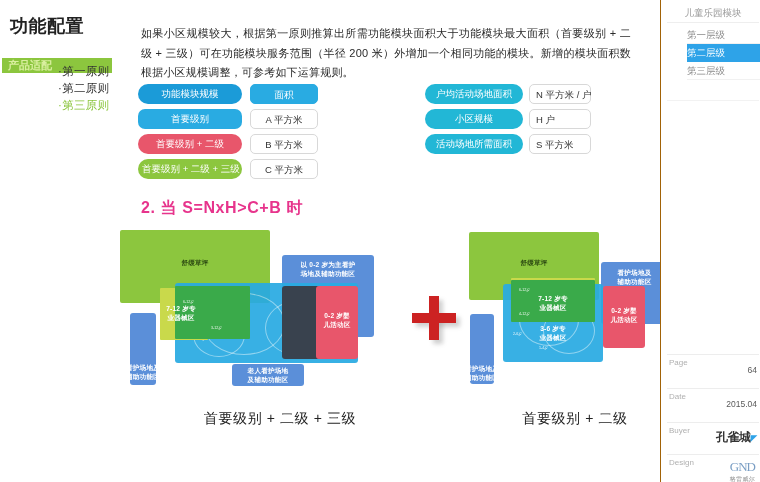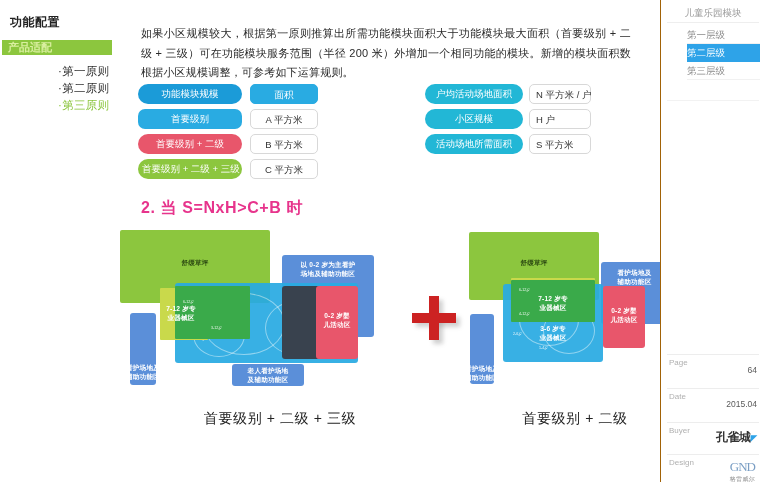--- a/index.html
+++ b/index.html
@@ -8,23 +8,23 @@
     background:#ffffff;
     font-family:"Liberation Sans","DejaVu Sans",sans-serif;
     overflow:hidden;
     position:relative;
     color:#333;
   }
   .page{position:relative;width:760px;height:482px;}
 
   
   .left-nav{position:absolute;left:0;top:0;width:132px;height:482px;background:#fff;}
-  .nav-title{position:absolute;left:10px;top:14px;font-size:12px;font-weight:bold;color:#222;letter-spacing:.5px;}
+  .nav-title{position:absolute;left:10px;top:14px;font-size:18px;font-weight:bold;color:#222;letter-spacing:.5px;}
   .nav-active-bar{
-    position:absolute;left:2px;top:40px;width:110px;height:15px;
+    position:absolute;left:2px;top:58px;width:110px;height:15px;
     background:#8CC63E;
   }
   .nav-active-bar span{
     display:block;font-size:11px;color:#d9ef9f;line-height:15px;padding-left:6px;font-weight:bold;
   }
   .nav-sub{position:absolute;left:14px;font-size:11.5px;color:#333;letter-spacing:.3px;margin-left:44px;}
   .nav-sub.s1{top:64px;}
   .nav-sub.s2{top:81px;}
   .nav-sub.s3{top:98px;color:#8CC63E;}
 

